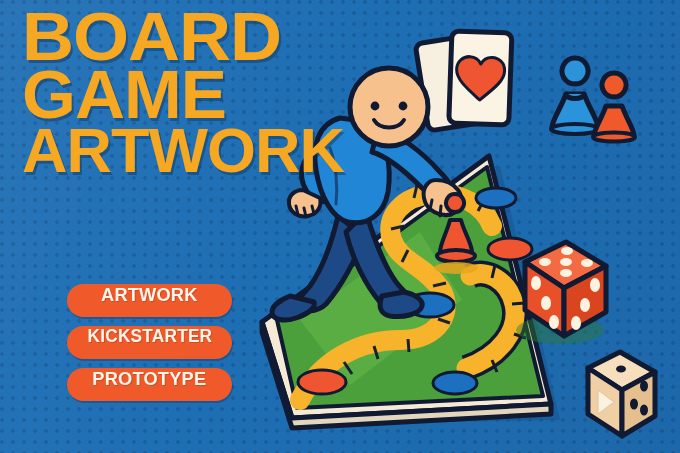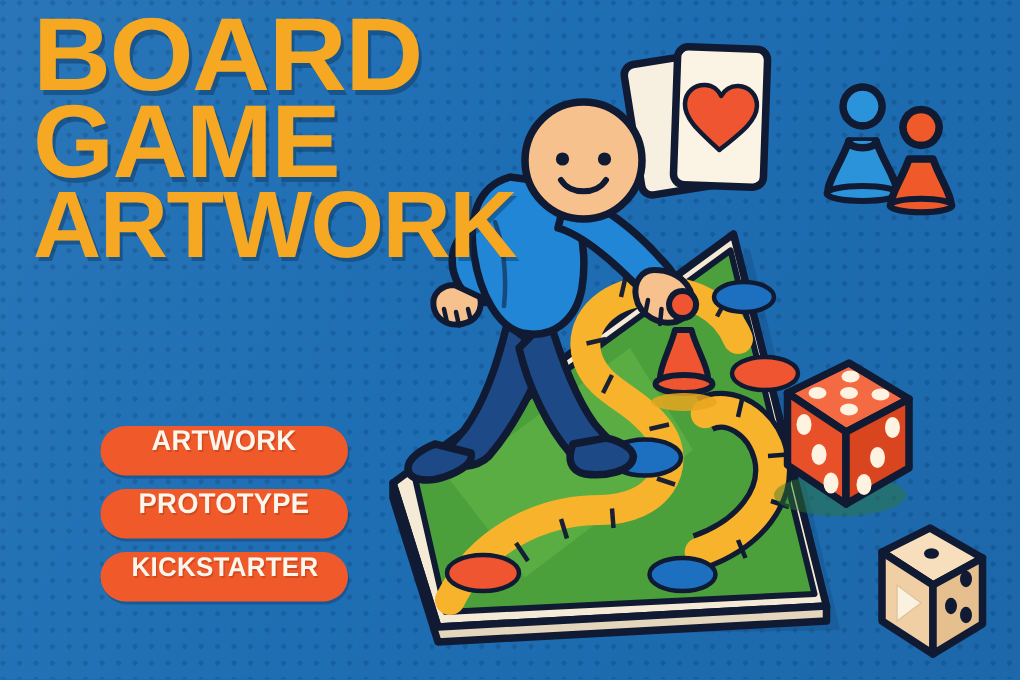--- a/index.html
+++ b/index.html
@@ -252,21 +252,21 @@
   <div class="headline">
     <span class="hl-line hl-1">BOARD</span>
     <span class="hl-line hl-2">GAME</span>
     <span class="hl-line hl-3">ARTWORK</span>
   </div>
 
   <div class="badges">
     <div class="badge b1">
       <span>ARTWORK</span>
     </div>
+    <div class="badge b3">
+      <span>KICKSTARTER</span>
+    </div>
     <div class="badge b2">
       <span>PROTOTYPE</span>
     </div>
-    <div class="badge b3">
-      <span>KICKSTARTER</span>
-    </div>
   </div>
 
 </div>
 
 </body></html>

